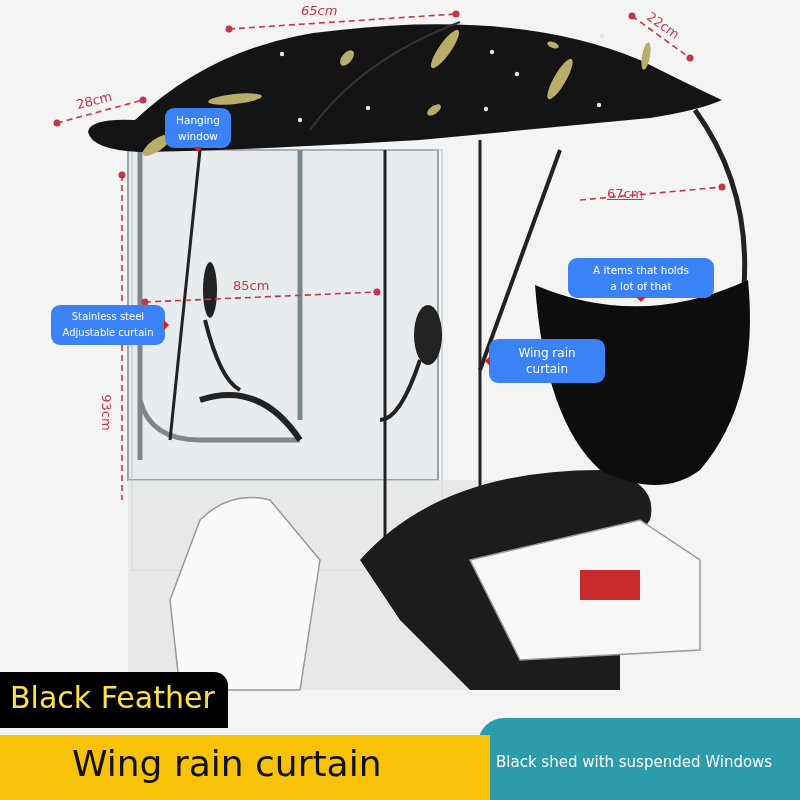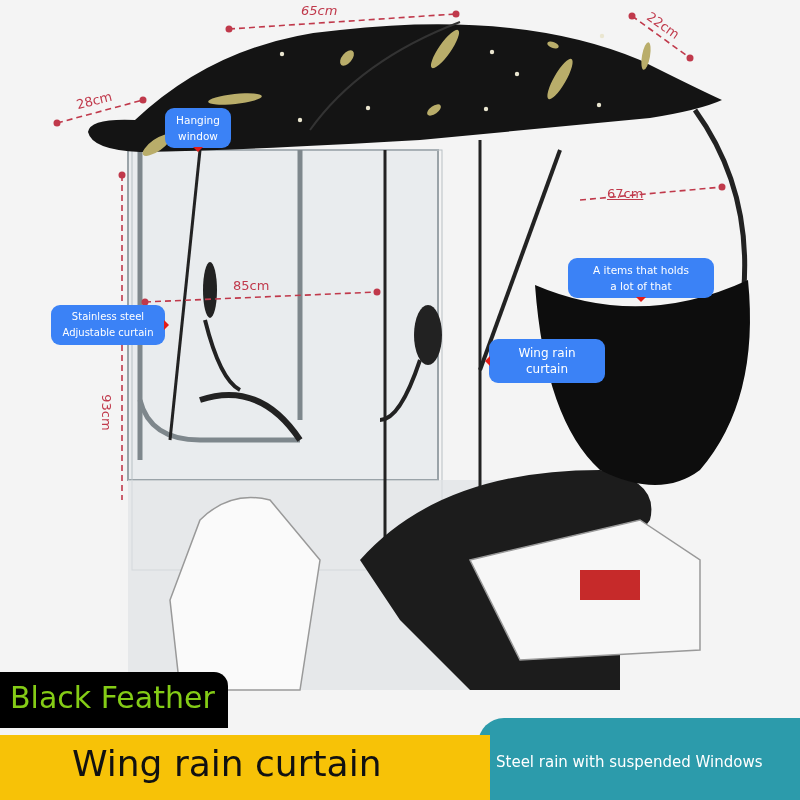--- a/index.html
+++ b/index.html
@@ -5,21 +5,21 @@
   html,body{margin:0;padding:0;}
   body{width:800px;height:800px;position:relative;overflow:hidden;background:#f4f4f4;font-family:"Liberation Sans",sans-serif;}
   .scene{position:absolute;left:0;top:0;width:800px;height:800px;}
   .dim{position:absolute;color:#c0394b;font-size:13px;font-family:"DejaVu Sans",sans-serif;}
   .callout{position:absolute;background:#3b82f6;color:#fff;font-size:10.5px;text-align:center;border-radius:9px;line-height:16px;padding:4px 8px;font-family:"DejaVu Sans",sans-serif;}
   .callout:after{content:"";position:absolute;border:5px solid transparent;}
   .c-down:after{left:50%;bottom:-9px;margin-left:-5px;border-top-color:#e41b17;}
   .c-right:after{right:-9px;top:50%;margin-top:-5px;border-left-color:#e41b17;}
   .c-left:after{left:-9px;top:50%;margin-top:-5px;border-right-color:#e41b17;}
   .black-tag{position:absolute;left:0;top:672px;width:228px;height:56px;background:#000;border-top-right-radius:14px;}
-  .black-tag span{position:absolute;left:10px;top:8px;color:#84cc16;font-size:30px;font-family:"DejaVu Sans",sans-serif;}
+  .black-tag span{position:absolute;left:10px;top:8px;color:#fde047;font-size:30px;font-family:"DejaVu Sans",sans-serif;}
   .yellow-bar{position:absolute;left:0;top:735px;width:490px;height:65px;background:#f7c207;}
   .yellow-bar span{position:absolute;left:72px;top:8px;color:#111;font-size:36px;font-family:"DejaVu Sans",sans-serif;}
   .teal-bar{position:absolute;left:478px;top:718px;width:322px;height:82px;background:#2c9bab;border-top-left-radius:26px;}
   .teal-bar span{position:absolute;left:18px;top:35px;color:#fff;font-size:15px;font-family:"DejaVu Sans",sans-serif;}
 </style>
 </head>
 <body>
 
 <svg class="scene" viewBox="0 0 800 800" xmlns="http://www.w3.org/2000/svg">
 
@@ -116,17 +116,17 @@
   <div>a lot of that</div>
 </div>
 <div class="callout c-left" style="left:489px;top:339px;width:100px;font-size:12px;padding:6px 8px;">
   <div>Wing rain curtain</div>
 </div>
 
 <div class="black-tag">
   <span>Black Feather</span>
 </div>
 <div class="teal-bar">
-  <span>Steel rain with suspended Windows</span>
+  <span>Black shed with suspended Windows</span>
 </div>
 <div class="yellow-bar">
   <span>Wing rain curtain</span>
 </div>
 
 </body></html>

